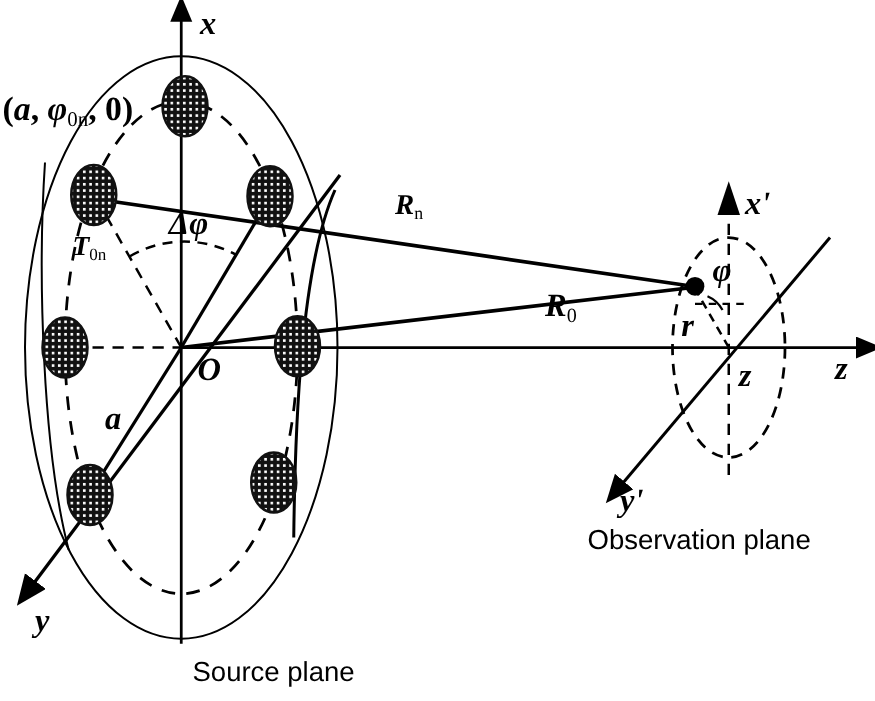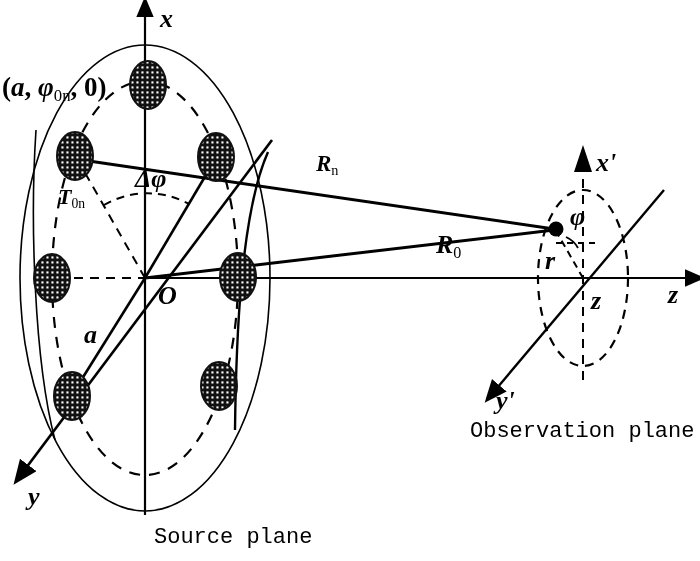--- a/index.html
+++ b/index.html
@@ -31,21 +31,21 @@
     font-family: "Liberation Serif", serif;
     font-style: italic;
     font-weight: bold;
   }
   .mathup {
     font-family: "Liberation Serif", serif;
     font-style: normal;
     font-weight: bold;
   }
   .plain {
-    font-family: Liberation Mono, monospace;
+    font-family: Liberation Sans, sans-serif;
     font-style: normal;
     font-weight: normal;
   }
   .sub {
     font-size: 0.62em;
     vertical-align: -0.28em;
   }
   .ital-sub {
     font-size: 0.62em;
     vertical-align: -0.28em;

